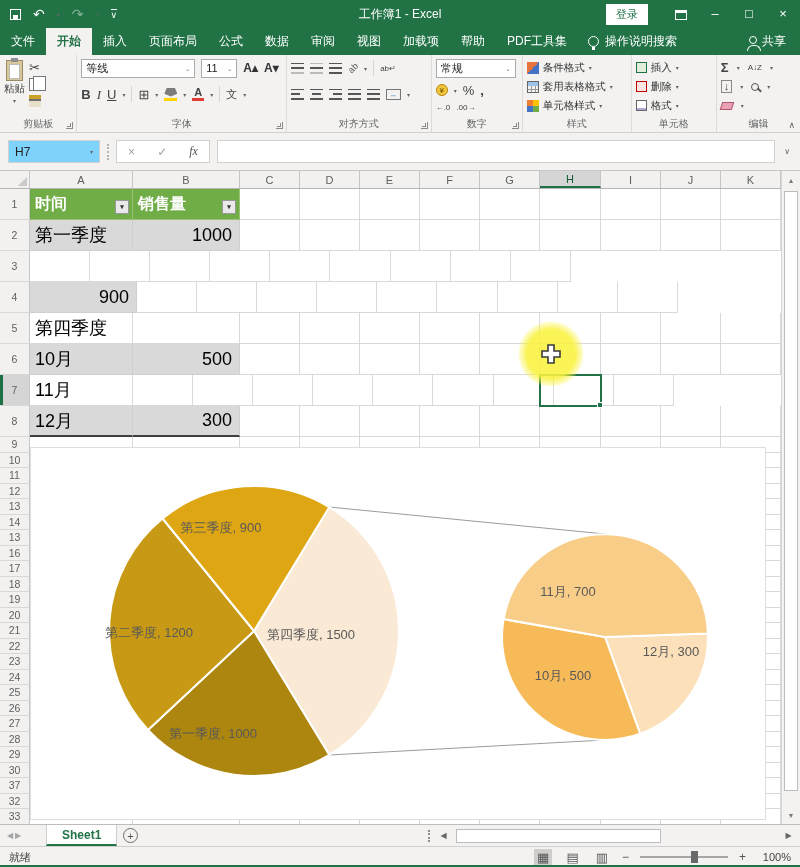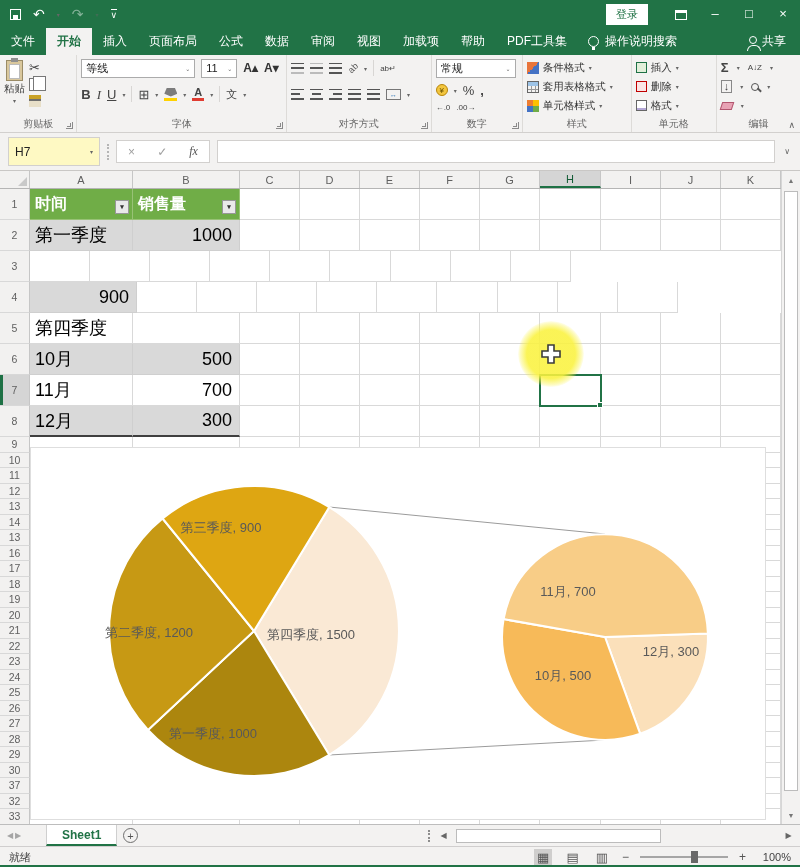--- a/index.html
+++ b/index.html
@@ -86,21 +86,21 @@
 .ic-fmt{width:11px;height:11px;border:1px solid #666;background:linear-gradient(#fff 0 7px,#b4a7d6 7px)}
 
 .g-edit{width:84px;border-right:none}
 .erow{display:flex;align-items:center;gap:8px;height:19px;color:#444}
 .mag{width:8px;height:8px;border:1.5px solid #555;border-radius:50%;position:relative;display:inline-block}
 .mag:after{content:"";position:absolute;width:5px;height:1.5px;background:#555;right:-4px;bottom:-1px;transform:rotate(45deg)}
 .eraser{width:12px;height:8px;background:#e8a2b4;border:1px solid #b2556e;transform:skewX(-18deg);display:inline-block}
 .collapse{position:absolute;right:5px;bottom:2px;font-size:9px;color:#666}
 
 .fbar{position:absolute;left:0;top:133px;width:800px;height:38px;background:#f3f2f1;border-bottom:1px solid #c9c7c5;display:flex;align-items:center;padding:0 8px;gap:7px;z-index:17}
-.namebox{width:92px;height:29px;background:#fef9c3;border:1px solid #d2d0ce;display:flex;align-items:center;font-size:12px;color:#222;padding:0 6px}
+.namebox{width:92px;height:23px;background:#7dd3fc;border:1px solid #d2d0ce;display:flex;align-items:center;font-size:12px;color:#222;padding:0 6px}
 .namebox .dd6{margin-left:auto}
 .dotsep{height:16px;border-left:2px dotted #b5b5b5}
 .fxbox{width:94px;height:23px;background:#fff;border:1px solid #d2d0ce;display:flex;align-items:center;justify-content:space-around;color:#a0a0a0;font-size:12px}
 .fxit{font-family:"Liberation Serif",serif;font-style:italic;color:#555}
 .finput{flex:1;height:23px;background:#fff;border:1px solid #d2d0ce}
 .fexp{font-size:8px;color:#666;padding:0 2px}
 
 .grid{position:absolute;left:0;top:171px;width:781px;height:653px;background:#fff;overflow:hidden;z-index:1}
 .colhdr{display:flex;height:18px;background:#f2f1f0;border-bottom:1px solid #b5b5b5}
 .corner{width:30px;border-right:1px solid #c6c6c6;position:relative;background:#f2f1f0}
@@ -159,20 +159,21 @@
 
 <div class="titlebar">
   <div class="qat">
     <span class="savedisk"></span>
     <span>↶</span>
       <span class="dd6">▾</span>
     <span class="dim">↷</span>
       <span class="dd6 dim">▾</span>
     <span class="qat-more">∨</span>
   </div>
+  <div class="wintitle">工作簿1 - Excel</div>
   <div class="right">
     <span class="loginbtn">登录</span>
     <span class="winbtn"><i class="ribdisp"></i></span>
     <span class="winbtn">–</span>
     <span class="winbtn">□</span>
     <span class="winbtn">×</span>
   </div>
 </div>
 
 <div class="tabbar">
@@ -502,21 +503,20 @@
       <div class="cell" style="width: 60px; flex: 0 0 60px;"></div>
       <div class="cell" style="width: 60px; flex: 0 0 60px;"></div>
       <div class="cell" style="width: 61px; flex: 0 0 61px;"></div>
       <div class="cell" style="width: 60px; flex: 0 0 60px;"></div>
       <div class="cell" style="width: 60px; flex: 0 0 60px;"></div>
       <div class="cell" style="width: 60px; flex: 0 0 60px;"></div>
     </div>
     <div class="grow" style="height: 31px;">
       <div class="rh sel">7</div>
       <div class="cell ca" style="width: 103px; flex: 0 0 103px;">11月</div>
-      <div class="cell cb" style="width: 107px; flex: 0 0 107px;">700</div>
       <div class="cell" style="width: 60px; flex: 0 0 60px;"></div>
       <div class="cell" style="width: 60px; flex: 0 0 60px;"></div>
       <div class="cell" style="width: 60px; flex: 0 0 60px;"></div>
       <div class="cell" style="width: 60px; flex: 0 0 60px;"></div>
       <div class="cell" style="width: 60px; flex: 0 0 60px;"></div>
       <div class="cell" style="width: 61px; flex: 0 0 61px;"></div>
       <div class="cell" style="width: 60px; flex: 0 0 60px;"></div>
       <div class="cell" style="width: 60px; flex: 0 0 60px;"></div>
       <div class="cell" style="width: 60px; flex: 0 0 60px;"></div>
     </div>

